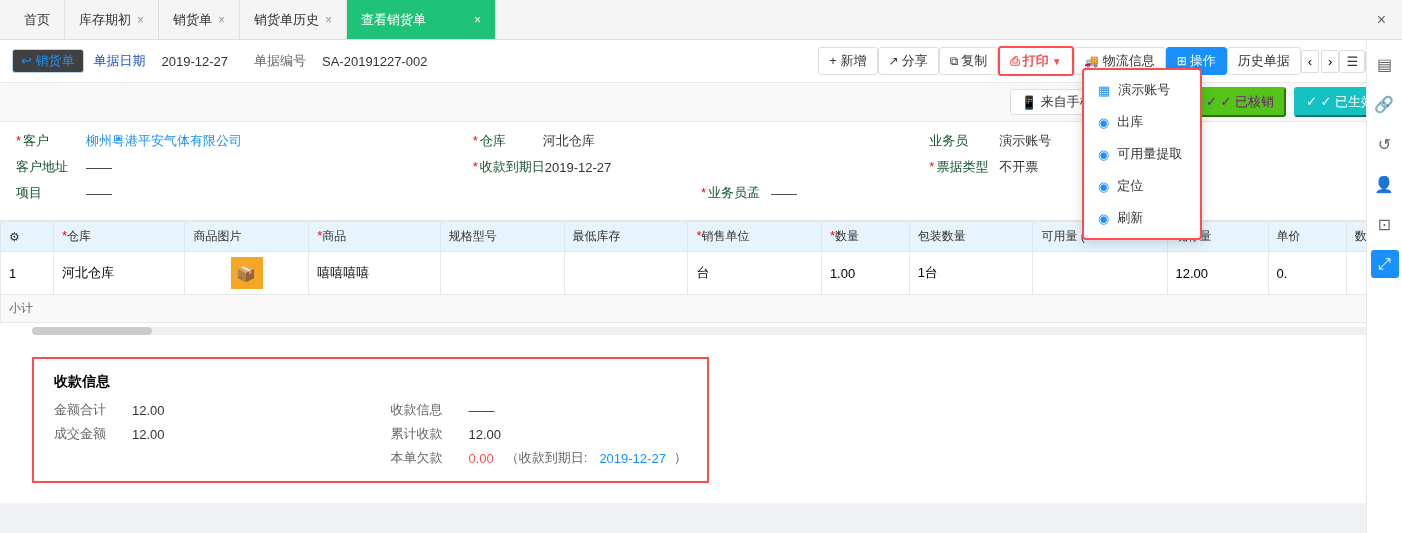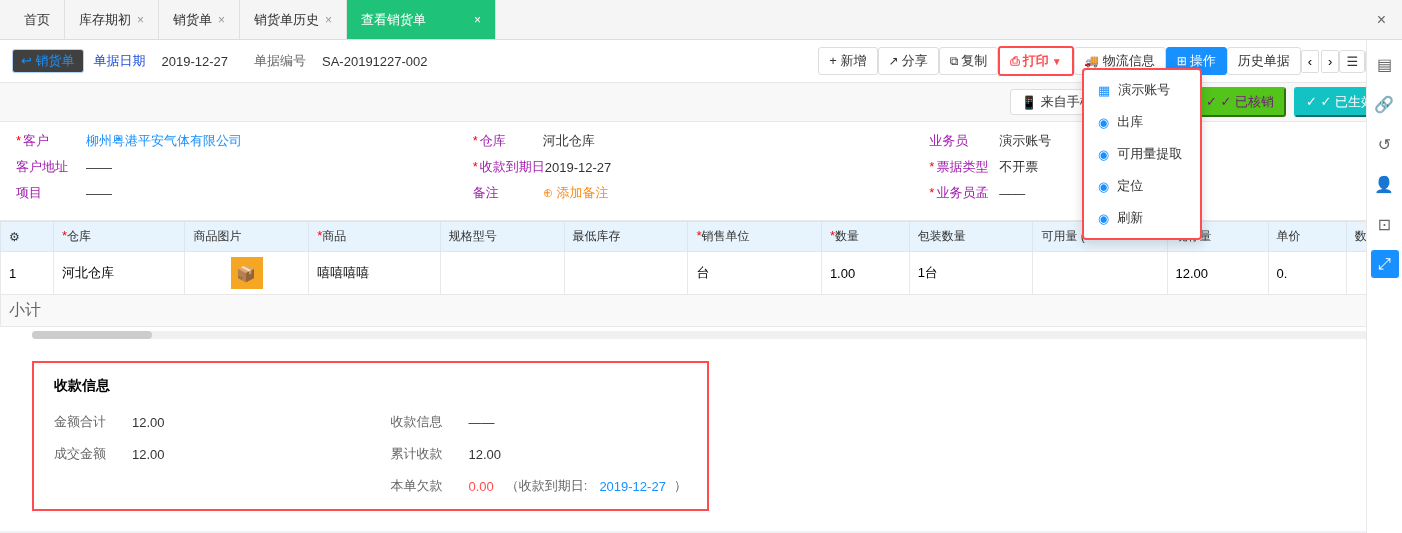--- a/index.html
+++ b/index.html
@@ -58,21 +58,21 @@
     }
     .btn-green { background: #52c41a; color: #701a75; border-color: #52c41a; border-radius: 3px; padding: 4px 10px; cursor: pointer; font-size: 13px; }
     .btn-teal { background: #13c2c2; color: #fff; border-color: #13c2c2; border-radius: 3px; padding: 4px 10px; cursor: pointer; font-size: 13px; }
 
     
     .form-area {
       padding: 10px 16px; border-bottom: 1px solid #e8e8e8;
     }
     .form-row { display: flex; align-items: center; margin-bottom: 8px; gap: 0; }
     .form-field { display: flex; align-items: center; flex: 1; min-width: 0; }
-    .field-label { color: #a21caf; white-space: nowrap; min-width: 70px; }
+    .field-label { color: #14532d; white-space: nowrap; min-width: 70px; }
     .field-label.required::before { content: '*'; color: red; margin-right: 2px; }
     .field-value { color: #333; font-weight: 500; }
     .field-value.link { color: #1890ff; cursor: pointer; }
 
     
     .middle-btns {
       display: flex; align-items: center; justify-content: flex-end; gap: 8px;
       padding: 4px 16px; background: #f8f8f8; border-bottom: 1px solid #e8e8e8;
     }
     .btn-small {
@@ -87,30 +87,30 @@
     table { width: 100%; border-collapse: collapse; }
     thead tr { background: #e8f4fd; }
     th {
       padding: 6px 8px; text-align: left; border: 1px solid #dce6ee;
       font-weight: normal; color: #333; white-space: nowrap; font-size: 12px;
     }
     td {
       padding: 5px 8px; border: 1px solid #e8e8e8; font-size: 13px;
       white-space: nowrap;
     }
-    .subtotal-row td { background: #f9f9f9; color: #666; font-size: 16px; }
+    .subtotal-row td { background: #f9f9f9; color: #666; font-size: 12px; }
 
     
     .payment-section {
       border: 2px solid #ff4d4f; margin: 10px 16px; padding: 14px 20px;
       display: inline-block; min-width: 520px; background: #fff;
     }
     .payment-title { font-weight: bold; font-size: 14px; margin-bottom: 10px; }
     .payment-grid { display: grid; grid-template-columns: 1fr 1fr; gap: 6px 40px; }
-    .payment-row { display: flex; align-items: center; gap: 8px; margin-top: 8px; }
+    .payment-row { display: flex; align-items: center; gap: 8px; }
     .payment-label { color: #666; min-width: 70px; }
     .payment-value { color: #333; }
     .payment-value.red { color: #ff4d4f; }
     .payment-value.date { color: #1890ff; }
 
     
     .right-sidebar {
       position: fixed; right: 0; top: 40px; bottom: 0; width: 36px;
       background: #fff; border-left: 1px solid #e8e8e8;
       display: flex; flex-direction: column; align-items: center; padding-top: 10px; gap: 12px;
@@ -262,24 +262,20 @@
       </div>
       <div class="form-field">
         <span class="field-label required">票据类型</span>
         <span class="field-value">不开票</span>
       </div>
     </div>
     <div class="form-row">
       <div class="form-field">
         <span class="field-label">项目</span>
         <span class="field-value">——</span>
-      </div>
-      <div class="form-field">
-        <span class="field-label">备注</span>
-        <span class="field-value" style="color:#fa8c16;cursor:pointer">⊕ 添加备注</span>
       </div>
       <div class="form-field">
         <span class="field-label required">业务员孟</span>
         <span class="field-value">——</span>
       </div>
     </div>
   </div>
 
   <div class="table-container">
     <table>

